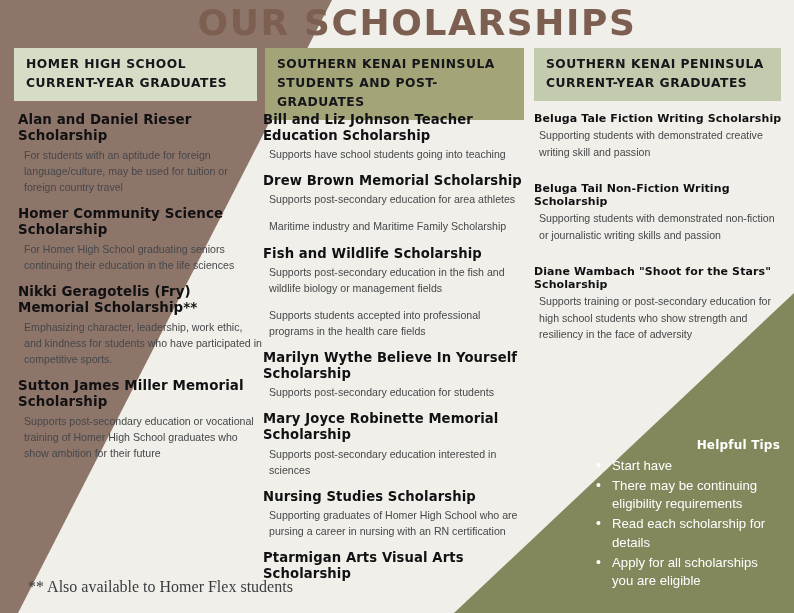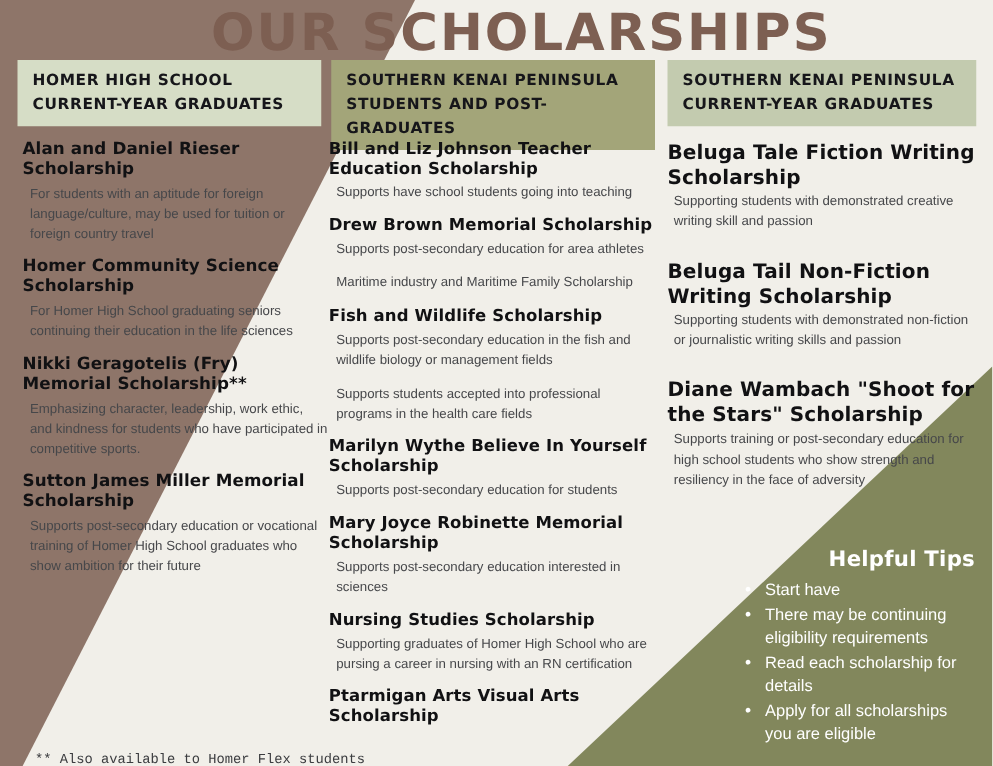--- a/index.html
+++ b/index.html
@@ -35,21 +35,21 @@
     width: 400px; height: 320px;
   }
   
   #title {
     position: absolute;
     left: 0; right: 0;
     top: 2px;
     text-align: center;
     font-family: "DejaVu Sans", sans-serif;
     font-weight: bold;
-    font-size: 41px;
+    font-size: 36px;
     letter-spacing: 1.6px;
     color: #7d5f52;
     z-index: 5;
     padding-left: 40px;
   }
   
   .col-header {
     position: absolute;
     z-index: 6;
     box-sizing: border-box;
@@ -82,21 +82,21 @@
   .item-title {
     font-family: "DejaVu Sans", sans-serif;
     font-weight: bold;
     font-size: 13.2px;
     line-height: 1.22;
     color: #111113;
     margin: 0 0 2px 0;
     letter-spacing: 0.1px;
   }
   #col-left .item-title { font-size: 13.4px; }
-  #col-right .item-title { font-size: 16px; }
+  #col-right .item-title { font-size: 11px; }
 
   .item-desc {
     font-family: "Liberation Sans", sans-serif;
     font-size: 10.6px;
     line-height: 1.52;
     color: #46474a;
     margin: 0 0 0 6px;
   }
   #col-right .item-desc { margin-left: 5px; }
 
@@ -106,21 +106,21 @@
     right: 14px;
     top: 438px;
     width: 206px;
     z-index: 8;
     color: #ffffff;
     text-align: left;
   }
   #tips-title {
     font-family: "DejaVu Sans", sans-serif;
     font-weight: bold;
-    font-size: 17px;
+    font-size: 12px;
     text-align: right;
     margin: 0 0 5px 0;
     letter-spacing: 0.2px;
   }
   #tips-list {
     margin: 0;
     padding: 0 0 0 22px;
     list-style: none;
   }
   #tips-list li {
@@ -136,24 +136,24 @@
     position: absolute;
     left: 0;
     top: -1px;
     font-size: 14px;
   }
 
   
   #footnote {
     position: absolute;
     left: 28px;
-    top: 602px;
+    top: 578px;
     z-index: 8;
-    font-family: Liberation Mono, monospace;
-    font-size: 11px;
+    font-family: Liberation Serif, serif;
+    font-size: 16px;
     color: #3b3c3f;
   }
 </style>
 </head>
 <body>
 
 <div id="poster">
 
   <svg id="brown-wedge" class="shape" viewBox="0 0 360 613" preserveAspectRatio="none">
     <polygon points="0,0 332,0 18,613 0,613" fill="#8e7569"></polygon>

